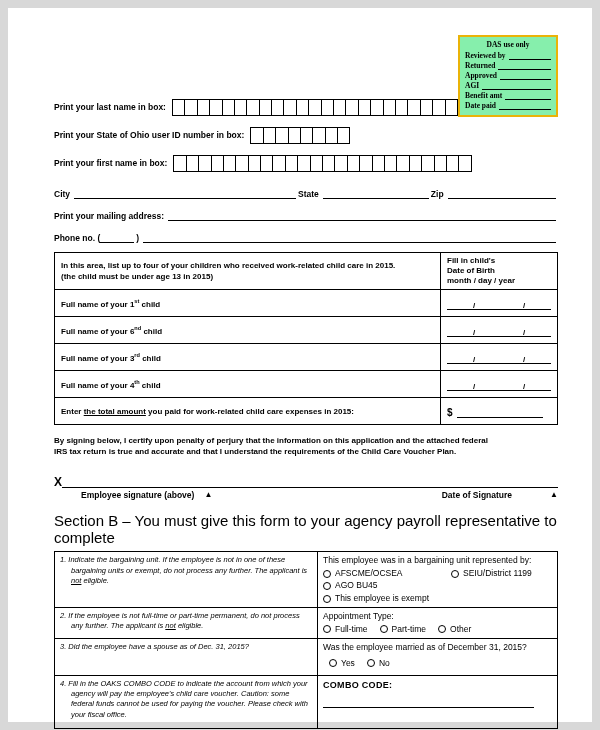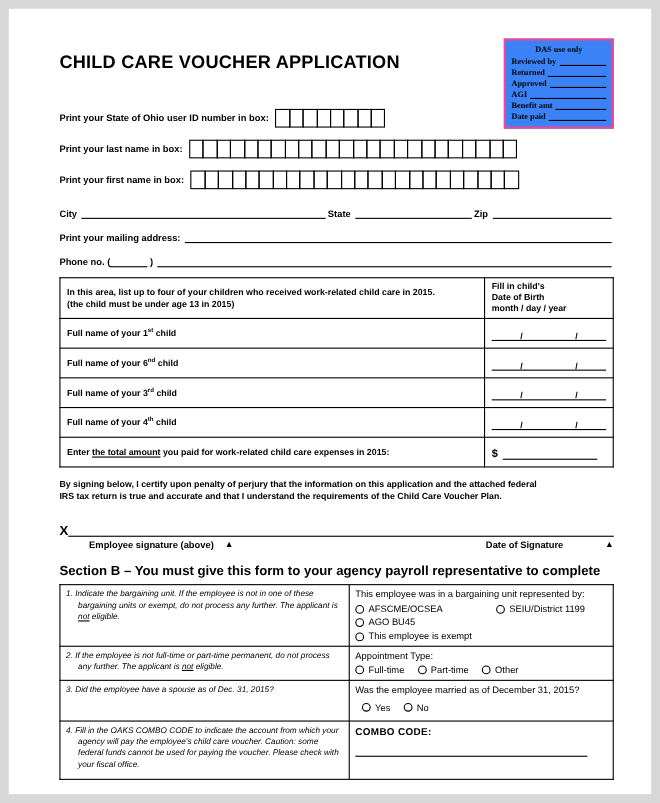--- a/index.html
+++ b/index.html
@@ -45,22 +45,22 @@
     font-weight: bold;
     margin-top: 3px;
     margin-left: 58px;
     letter-spacing: .3px;
   }
   .das-box {
     position: absolute;
     right: 0;
     top: -5px;
     width: 100px;
-    border: 2px solid #ec4899;
-    background: #3b82f6;
+    border: 2px solid #eab308;
+    background: #86efac;
     padding: 3px 5px 4px 5px;
     box-sizing: border-box;
     font-family: "Liberation Serif", serif;
   }
   .das-title {
     font-size: 7.5px;
     font-weight: bold;
     text-align: center;
     margin-bottom: 2px;
   }
@@ -212,22 +212,22 @@
     font-weight: bold;
     margin-top: 2px;
     border-top: 0;
   }
   .sigcaps .c1 { margin-left: 14px; padding-left: 13px; }
   .sigcaps .c2 { margin-left: auto; margin-right: 28px; }
   .tri { font-size: 8px; margin-left: 10px; }
 
   
   .secb {
-    font-size: 12px;
-    font-weight: bold;
+    font-size: 15px;
+    font-weight: normal;
     margin-top: 12px;
     margin-bottom: 5px;
   }
   table.bgrid {
     border-collapse: collapse;
     width: 100%;
     table-layout: fixed;
     border: 1.5px solid #000;
   }
   table.bgrid td {
@@ -271,21 +271,20 @@
   }
   sup { font-size: 70%; vertical-align: super; }
 </style>
 </head>
 <body>
 
 <div class="page">
  <div class="inner">
 
   <div class="hdr-row">
-    <div class="title">CHILD CARE VOUCHER APPLICATION</div>
 
     <div class="das-box">
       <div class="das-title">DAS use only</div>
       <div class="das-line">
         <span>Reviewed by</span>
         <span class="rule"></span>
       </div>
       <div class="das-line">
         <span>Returned</span>
         <span class="rule"></span>
@@ -303,53 +302,53 @@
         <span class="rule"></span>
       </div>
       <div class="das-line">
         <span>Date paid</span>
         <span class="rule"></span>
       </div>
     </div>
   </div>
 
 
+  <div class="boxrow">
+    <span class="lbl">Print your last name in box:</span>
+    <span class="cells" style="margin-left:6px;">
+          <span class="cell"></span>
+          <span class="cell"></span>
+          <span class="cell"></span>
+          <span class="cell"></span>
+          <span class="cell"></span>
+          <span class="cell"></span>
+          <span class="cell"></span>
+          <span class="cell"></span>
+          <span class="cell"></span>
+          <span class="cell"></span>
+          <span class="cell"></span>
+          <span class="cell"></span>
+          <span class="cell"></span>
+          <span class="cell"></span>
+          <span class="cell"></span>
+          <span class="cell"></span>
+          <span class="cell"></span>
+          <span class="cell"></span>
+          <span class="cell"></span>
+          <span class="cell"></span>
+          <span class="cell"></span>
+          <span class="cell"></span>
+          <span class="cell"></span>
+          <span class="cell"></span>
+        </span>
+  </div>
+
   <div class="boxrow" style="justify-content:flex-start;">
     <span class="lbl">Print your State of Ohio user ID number in box:</span>
     <span class="cells" style="margin-left:6px;">
-          <span class="cell"></span>
-          <span class="cell"></span>
-          <span class="cell"></span>
-          <span class="cell"></span>
-          <span class="cell"></span>
-          <span class="cell"></span>
-          <span class="cell"></span>
-          <span class="cell"></span>
-        </span>
-  </div>
-
-  <div class="boxrow">
-    <span class="lbl">Print your last name in box:</span>
-    <span class="cells" style="margin-left:6px;">
-          <span class="cell"></span>
-          <span class="cell"></span>
-          <span class="cell"></span>
-          <span class="cell"></span>
-          <span class="cell"></span>
-          <span class="cell"></span>
-          <span class="cell"></span>
-          <span class="cell"></span>
-          <span class="cell"></span>
-          <span class="cell"></span>
-          <span class="cell"></span>
-          <span class="cell"></span>
-          <span class="cell"></span>
-          <span class="cell"></span>
-          <span class="cell"></span>
-          <span class="cell"></span>
           <span class="cell"></span>
           <span class="cell"></span>
           <span class="cell"></span>
           <span class="cell"></span>
           <span class="cell"></span>
           <span class="cell"></span>
           <span class="cell"></span>
           <span class="cell"></span>
         </span>
   </div>

